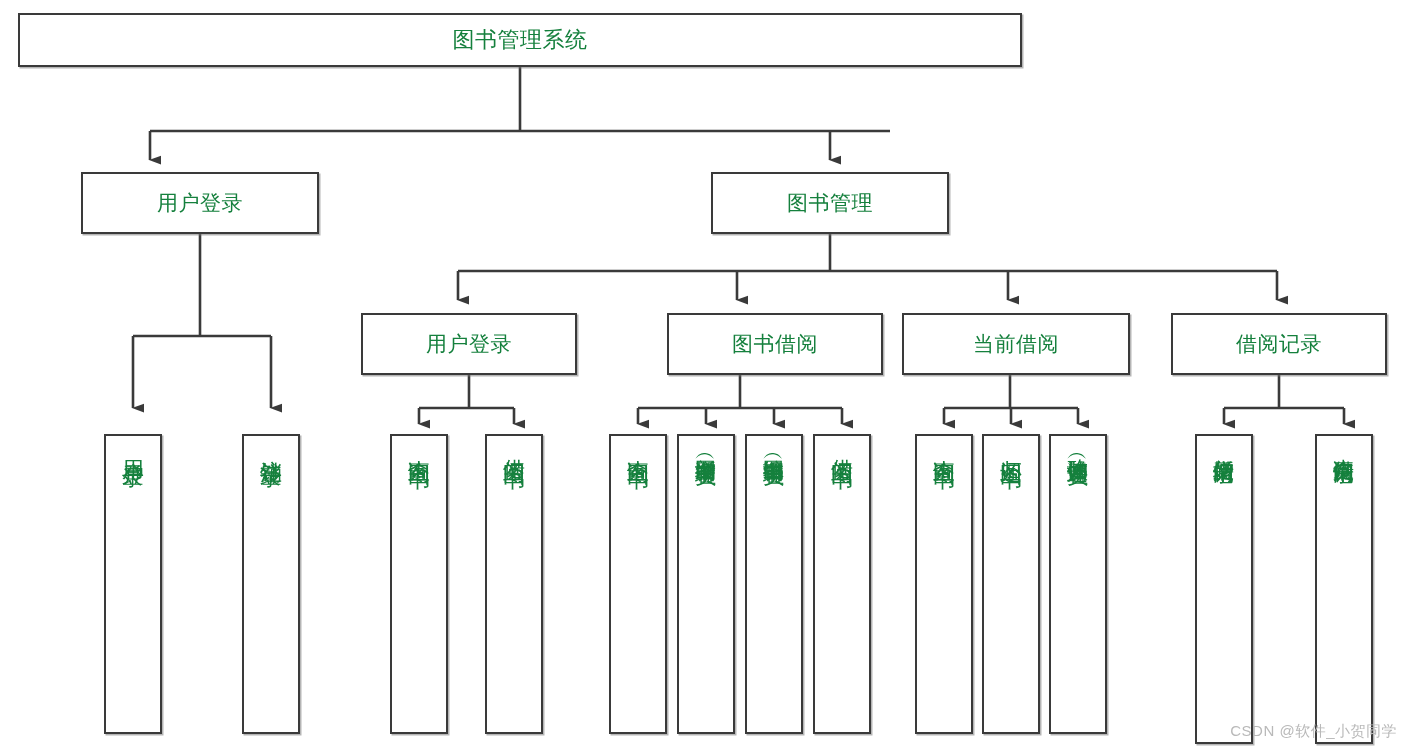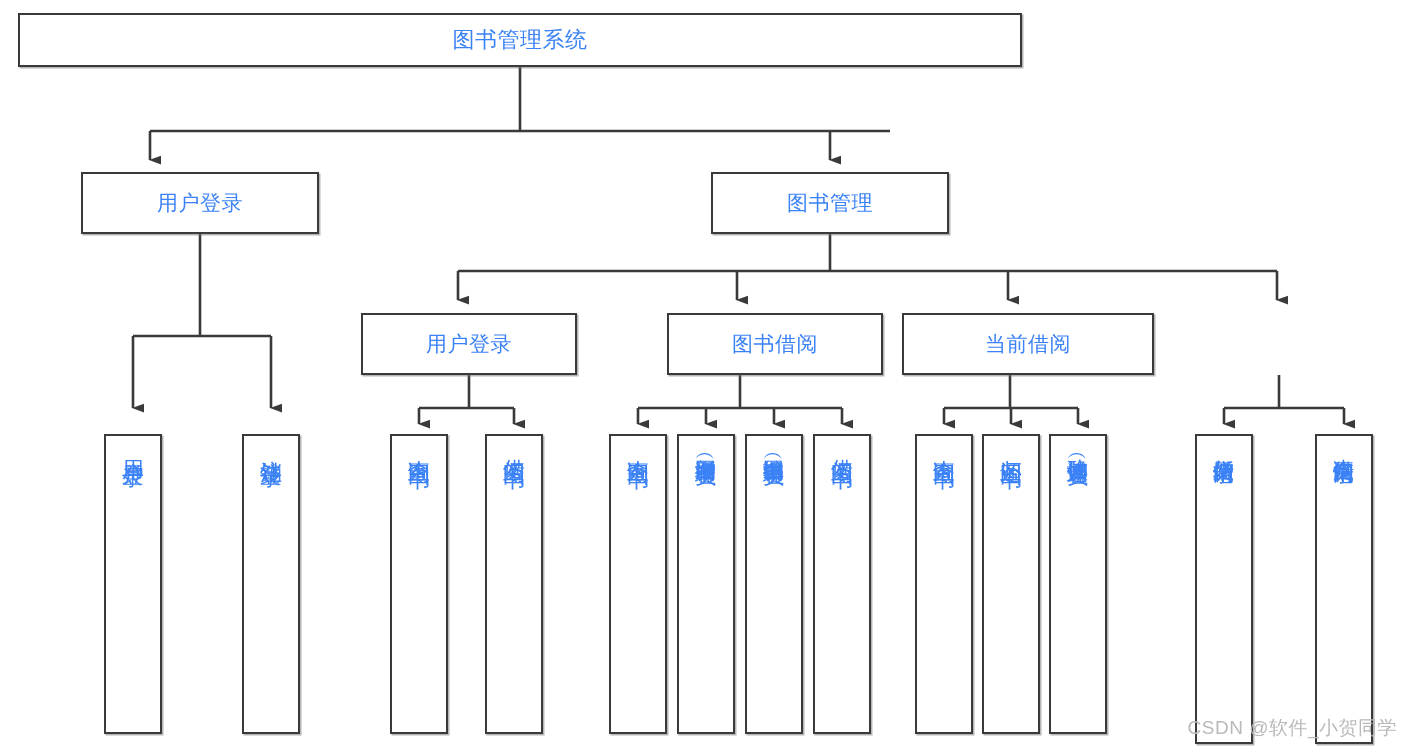--- a/index.html
+++ b/index.html
@@ -35,21 +35,21 @@
     display: flex;
     align-items: center;
     justify-content: center;
     color: #2b2b2b;
     box-shadow: 1.5px 1.5px 0 0 rgba(120,120,120,0.55);
   }
   .node-label {
     display: block;
     text-align: center;
     line-height: 1.18;
-    color: #3b82f6;
+    color: #15803d;
     letter-spacing: 0.5px;
   }
   .node.horizontal .node-label {
     font-size: 21px;
     white-space: nowrap;
   }
   .node.vertical {
     align-items: flex-start;
     padding-top: 6px;
   }
@@ -63,21 +63,21 @@
   }
   .node.vertical.tight .node-label {
     font-size: 21px;
     letter-spacing: 1px;
   }
   #root-node .node-label { font-size: 22px; }
   #watermark {
     position: absolute;
     right: 8px;
     bottom: 6px;
-    font-size: 19px;
+    font-size: 15px;
     color: #b9b9b9;
     white-space: nowrap;
     letter-spacing: 0.5px;
   }
 </style>
 </head>
 <body>
 
 <div id="diagram-root">
 
@@ -144,24 +144,27 @@
   </div>
 
   <div class="node horizontal" style="left:361px; top:313px; width:216px; height:62px;">
     <span class="node-label">用户登录</span>
   </div>
 
   <div class="node horizontal" style="left:632px; top:313px; width:216px; height:62px;margin-left:35px;">
     <span class="node-label">图书借阅</span>
   </div>
 
-  <div class="node horizontal" style="left:902px; top:313px; width:252px; height:62px;">
+  <div class="node horizontal" style="left:902px; top:313px; width:228px; height:62px;">
     <span class="node-label">当前借阅</span>
   </div>
 
+  <div class="node horizontal" style="left:1171px; top:313px; width:216px; height:62px;">
+    <span class="node-label">借阅记录</span>
+  </div>
 
   <div class="node vertical" style="left:104px; top:434px; width:58px; height:300px;">
     <span class="node-label">用户登录</span>
   </div>
 
   <div class="node vertical" style="left:242px; top:434px; width:58px; height:300px;">
     <span class="node-label">注销登录</span>
   </div>
 
   <div class="node vertical" style="left:390px; top:434px; width:58px; height:300px;">

